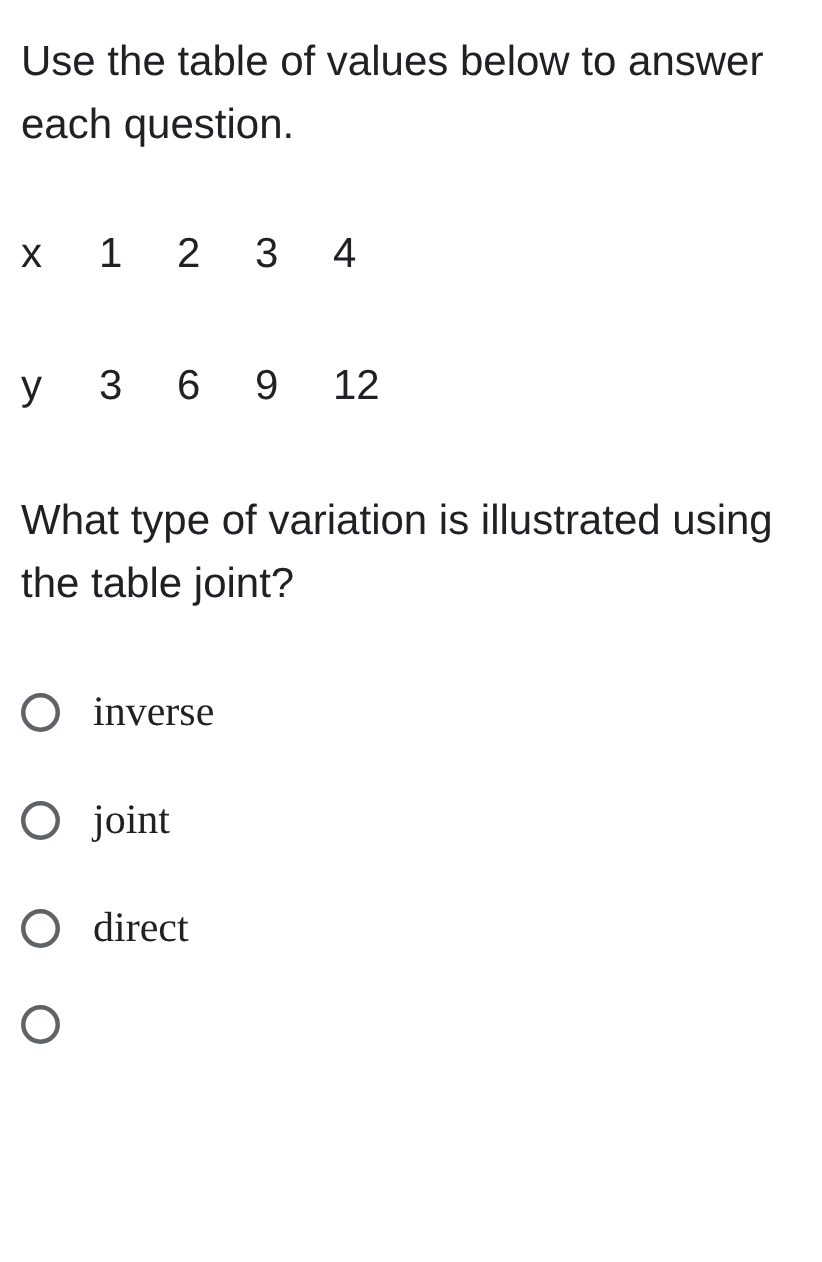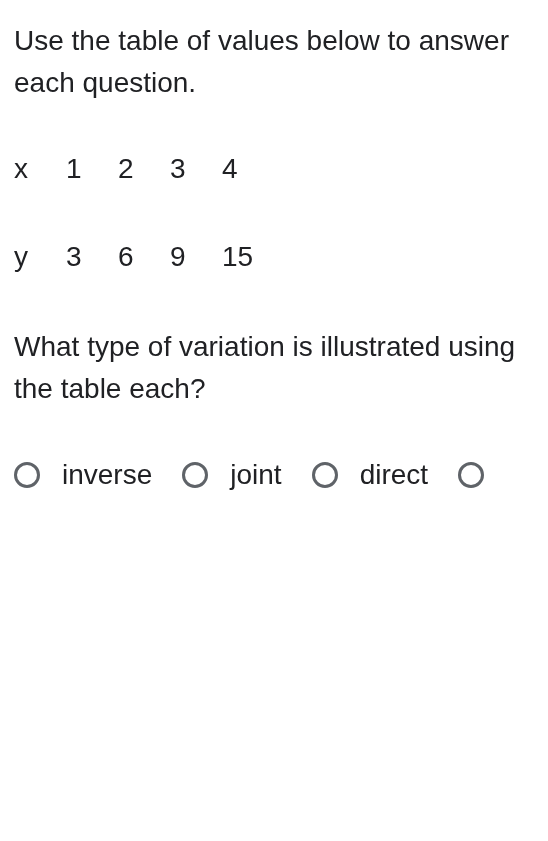--- a/index.html
+++ b/index.html
@@ -20,21 +20,21 @@
   }
   table.data td {
     font-size: 28px;
     padding: 12px 18px 12px 0;
     text-align: left;
     min-width: 52px;
   }
   table.data td.row-label { padding-right: 28px; }
   table.data tr.spacer td { height: 22px; padding: 0; }
   .question { margin-bottom: 44px; }
-  .options { display: flex; gap: 30px; }
+  .options { display: flex; flex-direction: column; gap: 30px; font-family: Liberation Serif, serif; }
   .option {
     display: flex;
     align-items: center;
     gap: 22px;
     cursor: pointer;
   }
   .radio {
     width: 26px;
     height: 26px;
     border: 3px solid #5f6368;
@@ -59,26 +59,26 @@
     <td>4</td>
   </tr>
   <tr class="spacer">
         <td colspan="5"></td>
       </tr>
   <tr>
     <td class="row-label">y</td>
     <td>3</td>
     <td>6</td>
     <td>9</td>
-    <td>15</td>
+    <td>12</td>
   </tr>
 </tbody>
   </table>
 
-<p class="question">What type of variation is illustrated using the table each?</p>
+<p class="question">What type of variation is illustrated using the table joint?</p>
 
 <div class="options">
   <div class="option">
     <span class="radio"></span>
     <span class="option-label">inverse</span>
   </div>
   <div class="option">
     <span class="radio"></span>
     <span class="option-label">joint</span>
   </div>

